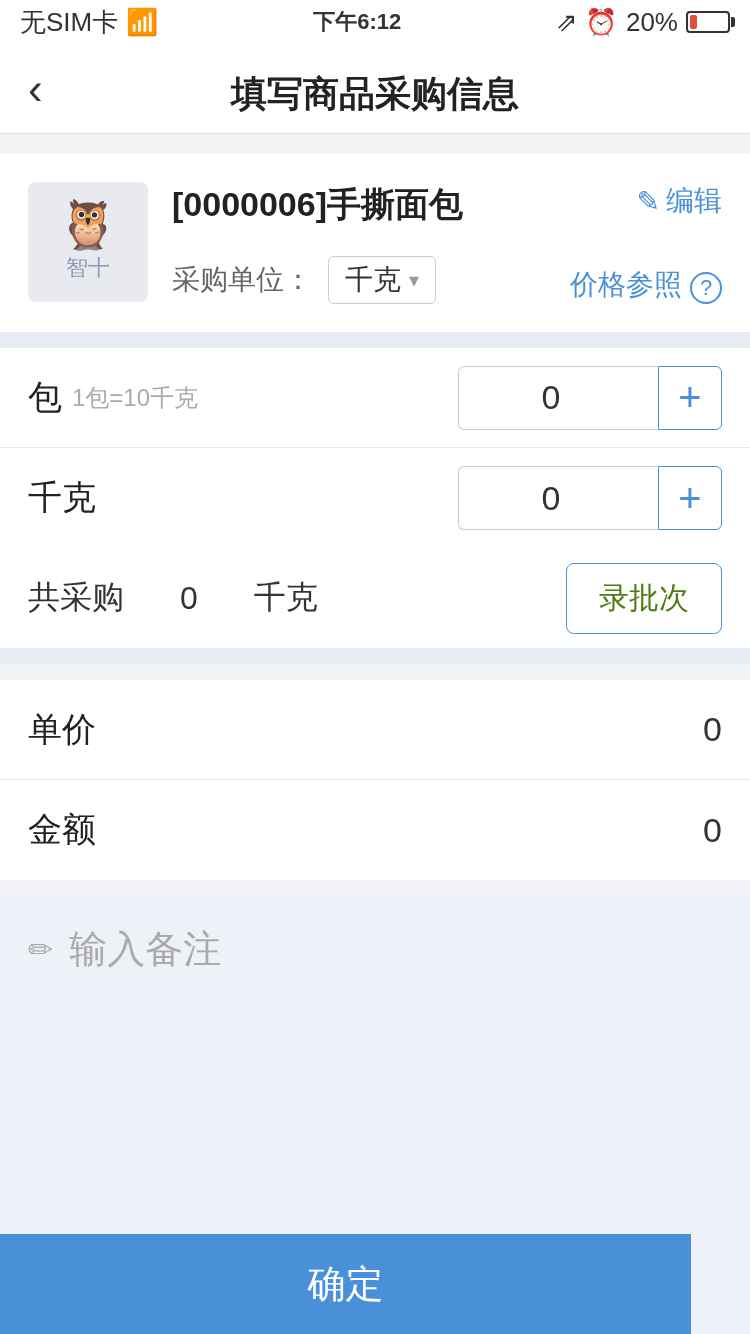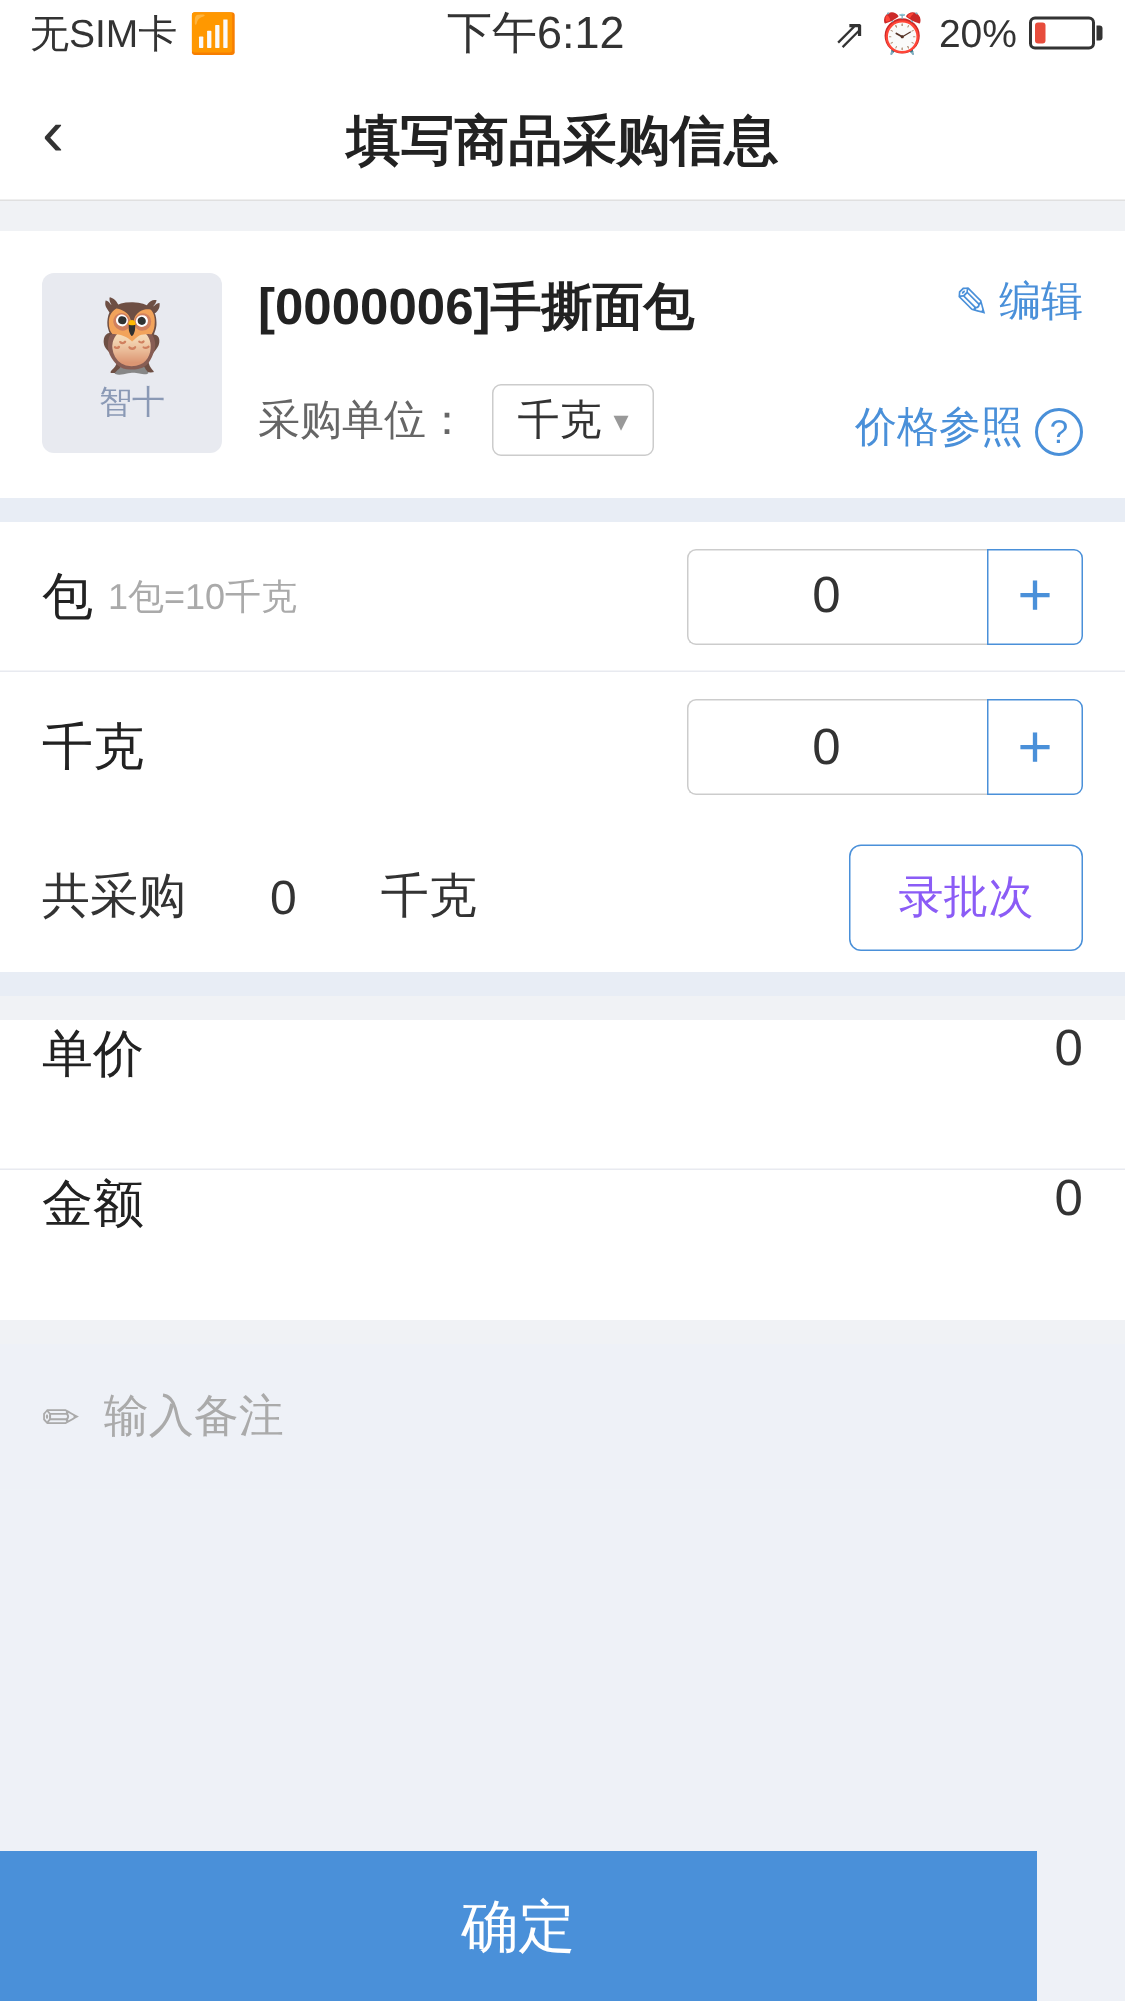--- a/index.html
+++ b/index.html
@@ -26,22 +26,22 @@
       font-size: 26px;
       font-weight: 500;
       gap: 38px;
     }
     .status-left {
       display: flex;
       align-items: center;
       gap: 8px;
     }
     .status-center {
-      font-size: 30px;
-      font-weight: 400;
+      font-size: 22px;
+      font-weight: 700;
     }
     .status-right {
       display: flex;
       align-items: center;
       gap: 8px;
     }
     .battery-icon {
       width: 44px;
       height: 22px;
       border: 2px solid #333;
@@ -277,33 +277,34 @@
     .total-unit {
       font-size: 32px;
       color: #333;
       margin-left: 12px;
     }
     .record-btn {
       margin-left: auto;
       border: 1px solid #4a90d9;
       border-radius: 8px;
       padding: 14px 32px;
-      color: #8b5cf6;
+      color: #4d7c0f;
       font-size: 30px;
       background: #fff;
       cursor: pointer;
     }
 
     
     .price-section {
       background: #fff;
       margin-top: 16px;
     }
     .price-row {
       display: flex;
+      align-items: center;
       padding: 0 28px;
       height: 100px;
       border-bottom: 1px solid #e8eaf0;
     }
     .price-row:last-child {
       border-bottom: none;
     }
     .price-row-label {
       font-size: 34px;
       color: #222;
@@ -322,21 +323,21 @@
       display: flex;
       align-items: center;
       gap: 16px;
       min-height: 80px;
     }
     .remark-icon {
       font-size: 30px;
       color: #aaa;
     }
     .remark-placeholder {
-      font-size: 30px;
+      font-size: 38px;
       color: #aaa;
     }
 
     
     .content-spacer {
       background: #eef1f7;
       height: 400px;
     }
 
     

